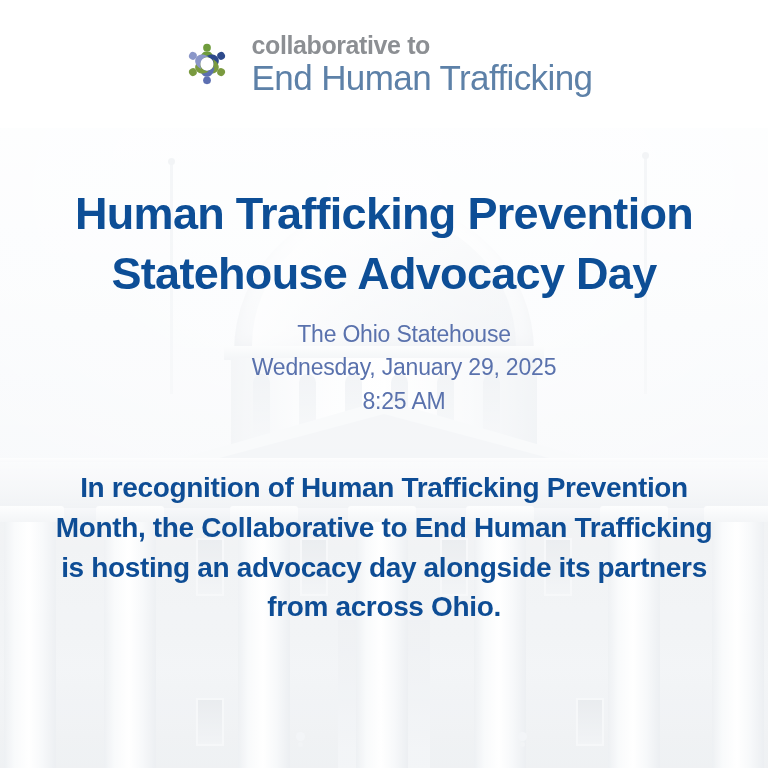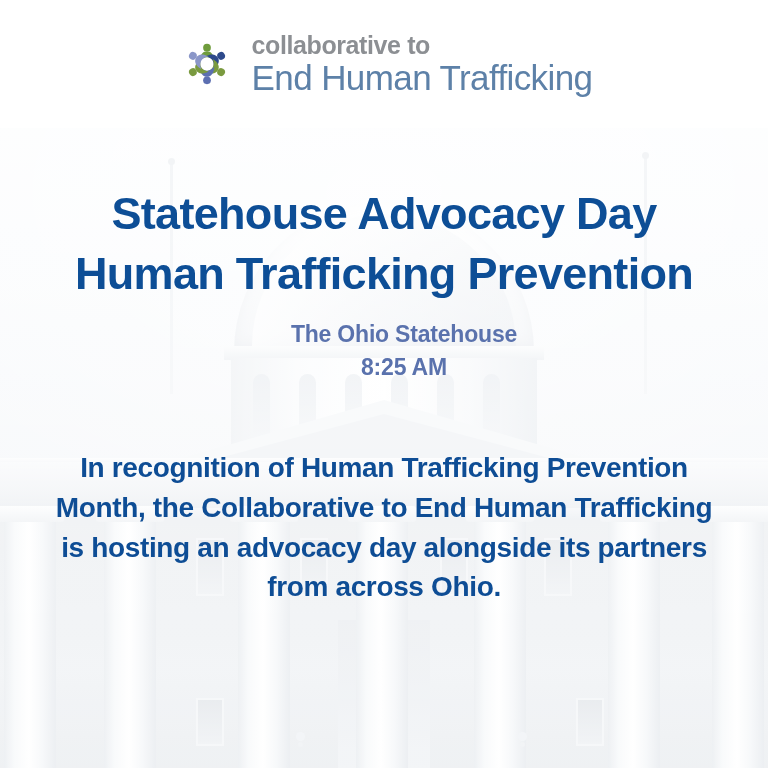--- a/index.html
+++ b/index.html
@@ -165,25 +165,25 @@
     position:absolute; left:0; top:128px; width:768px; height:640px;
     text-align:center;
   }
   .title {
     position:absolute; left:0; right:0; top:56px;
     font-size:45px; font-weight:bold; line-height:1.33;
     color:#0d4e96; letter-spacing:-.7px;
   }
   .subtitle {
     position:absolute; left:0; right:0; top:190px;
-    font-size:23px; font-weight:bold; line-height:1.45;
+    font-size:23px; font-weight:normal; line-height:1.45;
     color:#5a72ad; letter-spacing:-.2px;margin-left:40px;
   }
   .body-copy {
-    position:absolute; left:54px; right:54px; top:320px;
+    position:absolute; left:54px; right:54px; top:340px;
     font-size:28px; font-weight:bold; line-height:1.42;
     color:#0e4d95; letter-spacing:-.35px;
   }
 </style>
 </head>
 <body>
 
 <div id="poster">
 
   <div class="photo-layer">
@@ -290,25 +290,26 @@
       <div class="logo-text">
         <span class="logo-line1">collaborative to</span>
         <span class="logo-line2">End Human Trafficking</span>
       </div>
     </div>
   </div>
 
   <div class="content">
 
     <div class="title">
+      <div>Human Trafficking Prevention</div>
       <div>Statehouse Advocacy Day</div>
-      <div>Human Trafficking Prevention</div>
     </div>
 
     <div class="subtitle">
       <div>The Ohio Statehouse</div>
+      <div>Wednesday, January 29, 2025</div>
       <div>8:25 AM</div>
     </div>
 
     <div class="body-copy">In recognition of Human Trafficking Prevention Month, the Collaborative to End Human Trafficking is hosting an advocacy day alongside its partners from across Ohio.</div>
 
   </div>
 </div>
 
 </body></html>

